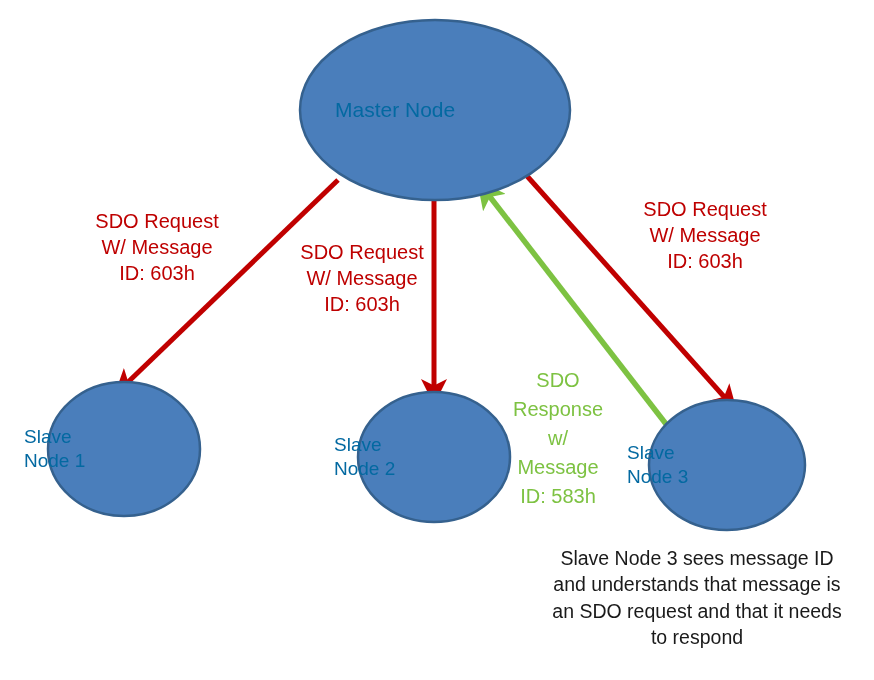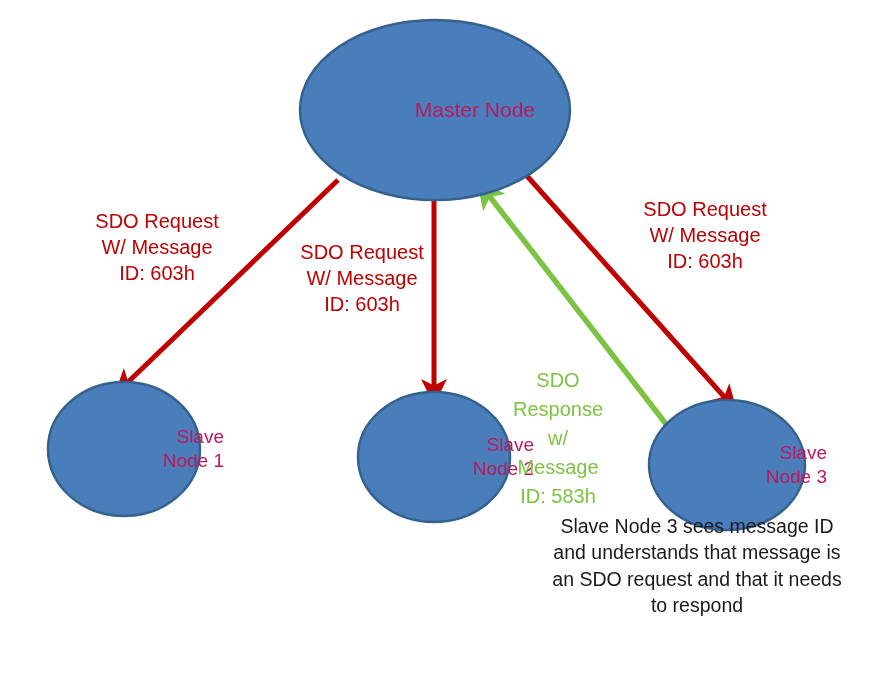--- a/index.html
+++ b/index.html
@@ -19,22 +19,22 @@
   }
   #diagram-svg {
     position: absolute;
     left: 0;
     top: 0;
     width: 874px;
     height: 680px;
   }
   .node-label {
     position: absolute;
-    color: #be185d;
-    text-align: right;
+    color: #0369a1;
+    text-align: left;
     line-height: 1.25;
     pointer-events: none;
     white-space: pre-line;
   }
   .master-label {
     font-size: 21px;
   }
   .slave-label {
     font-size: 19px;
   }
@@ -108,18 +108,18 @@
 ID: 603h</div>
   <div class="edge-label req-label" style="left: 610px; top: 196px; width: 190px;">SDO Request
 W/ Message
 ID: 603h</div>
   <div class="edge-label resp-label" style="left: 506px; top: 366px; width: 104px;">SDO
 Response
 w/
 Message
 ID: 583h</div>
 
-  <div class="caption" style="left: 523px; top: 513px; width: 348px;">Slave Node 3 sees message ID
+  <div class="caption" style="left: 523px; top: 545px; width: 348px;">Slave Node 3 sees message ID
 and understands that message is
 an SDO request and that it needs
 to respond</div>
 
 </div>
 
 </body></html>

